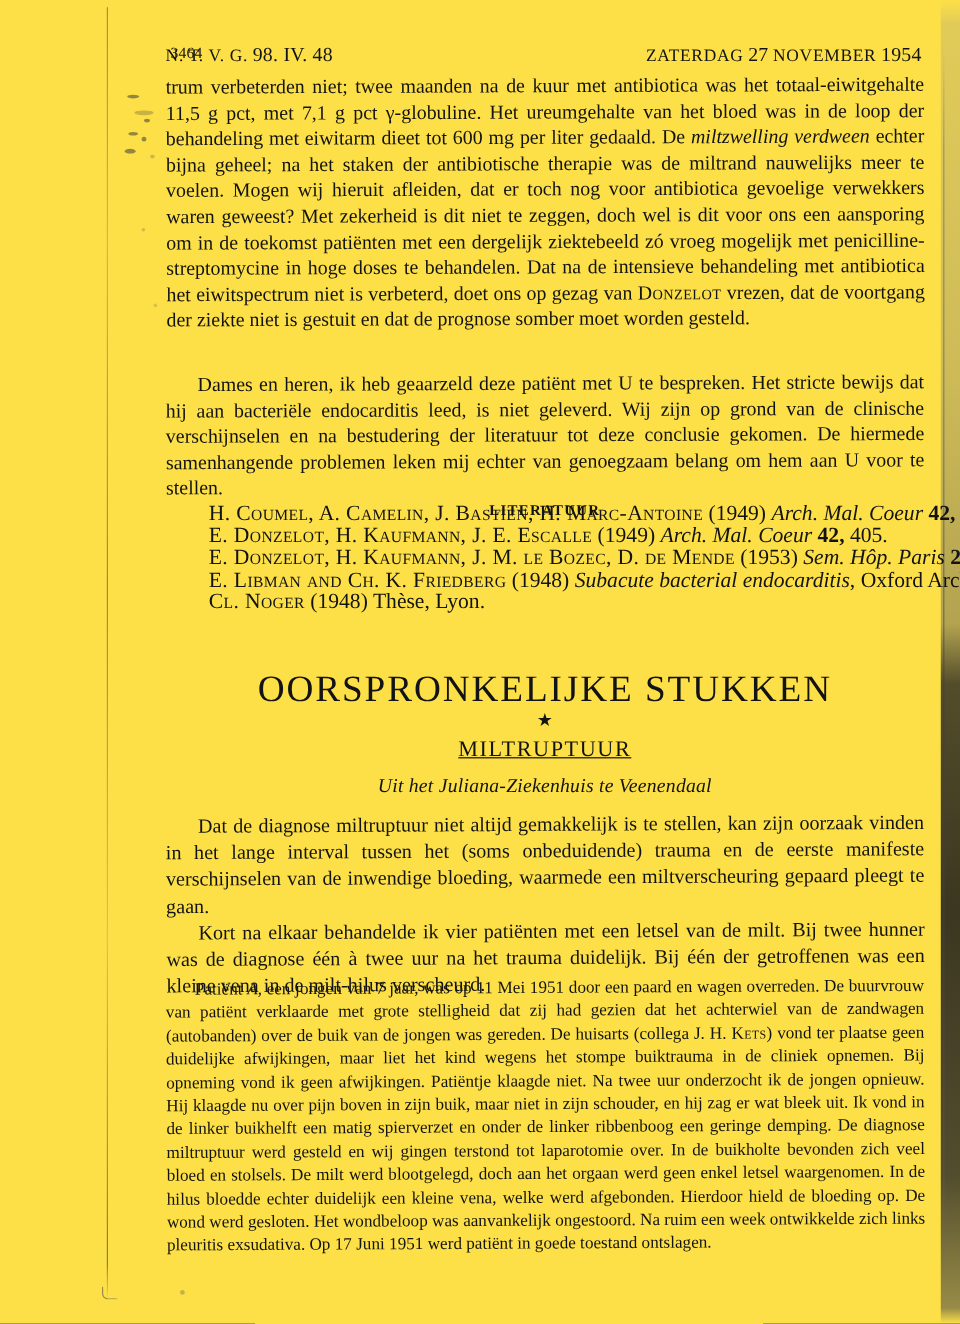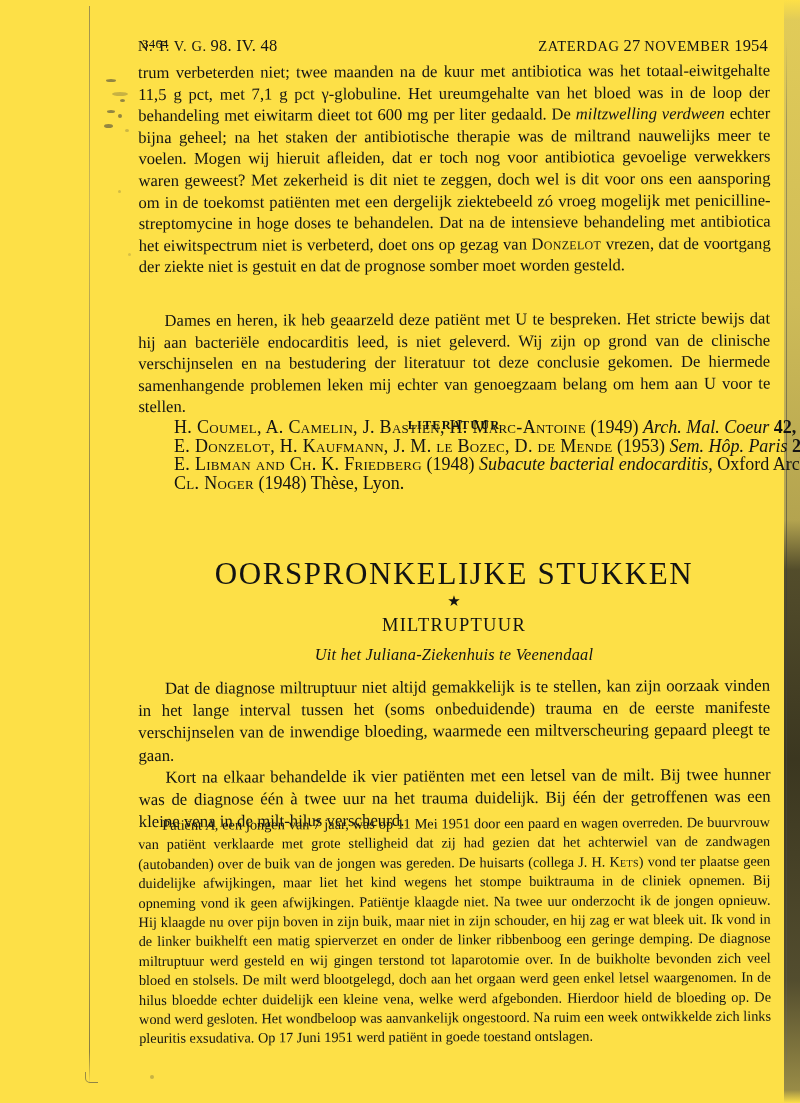--- a/index.html
+++ b/index.html
@@ -169,20 +169,21 @@
     font-size: 15px;
     line-height: 17px;
     margin: 1px 0 0 0;
   }
   .art-subtitle {
     font-size: 18.5px;
     letter-spacing: 1.3px;
     line-height: 24px;
     margin: 3px 0 0 0;
     font-weight: 400;
+    text-decoration: underline;
   }
   .byline {
     font-size: 17px;
     line-height: 24px;
     margin: 4px 0 0 0;
   }
   .byline .small {
     font-variant: small-caps;
     font-size: 14.4px;
     letter-spacing: 0.7px;
@@ -246,20 +247,21 @@
   </div>
 
   <div class="col block-b warp-1">
     <p class="body indent">Dames en heren, ik heb geaarzeld deze patiënt met U te bespreken. Het stricte bewijs dat hij aan bacteriële endocarditis leed, is niet geleverd. Wij zijn op grond van de clinische verschijnselen en na bestudering der literatuur tot deze conclusie gekomen. De hiermede samenhangende problemen leken mij echter van genoegzaam belang om hem aan U voor te stellen.</p>
   </div>
 
   <div class="col lit-block">
     <div class="lit-head">LITERATUUR</div>
     <ul class="lit-list">
       <li><span class="name">H. Coumel, A. Camelin, J. Bastien, H. Marc-Antoine</span> <span>(1949)</span> <i>Arch. Mal. Coeur</i> <b>42,</b> <span>414.</span></li>
+      <li><span class="name">E. Donzelot, H. Kaufmann, J. E. Escalle</span> <span>(1949)</span> <i>Arch. Mal. Coeur</i> <b>42,</b> <span>405.</span></li>
       <li><span class="name">E. Donzelot, H. Kaufmann, J. M. le Bozec, D. de Mende</span> <span>(1953)</span> <i>Sem. Hôp. Paris</i> <b>290,</b> <span>31.</span></li>
       <li><span class="name">E. Libman and Ch. K. Friedberg</span> <span>(1948)</span> <i>Subacute bacterial endocarditis</i><span>, Oxford Arch. Press.</span></li>
       <li><span class="name">Cl. Noger</span> <span>(1948)</span> <span>Thèse, Lyon.</span></li>
     </ul>
   </div>
 
   <div class="title-block">
     <h1 class="art-title">OORSPRONKELIJKE STUKKEN</h1>
     <div class="star">★</div>
     <h2 class="art-subtitle">MILTRUPTUUR</h2>

